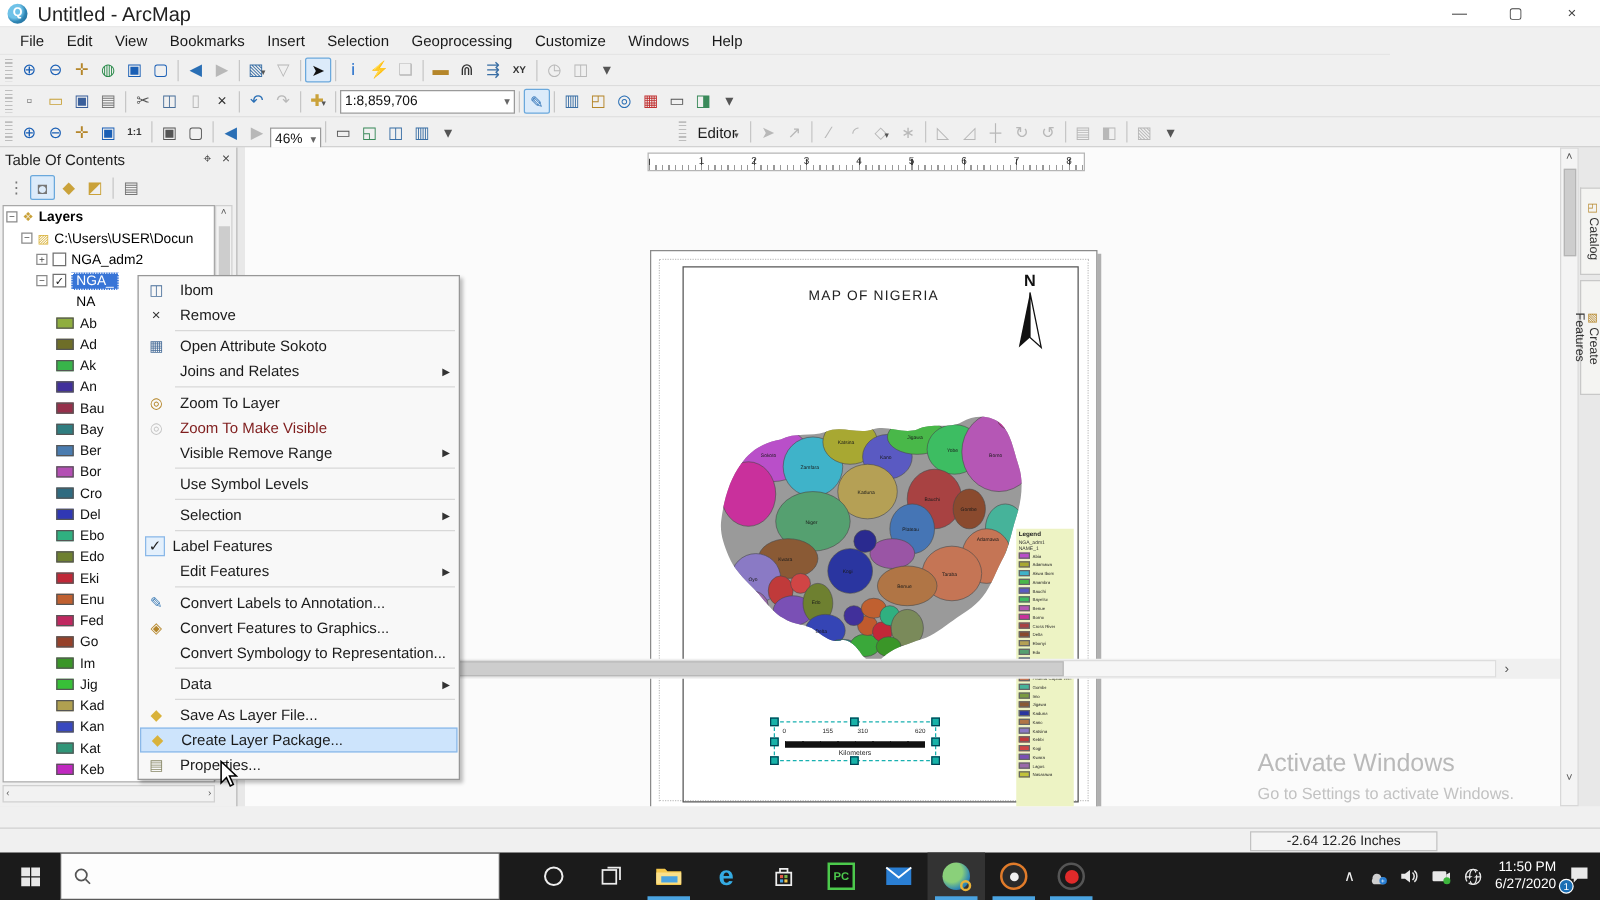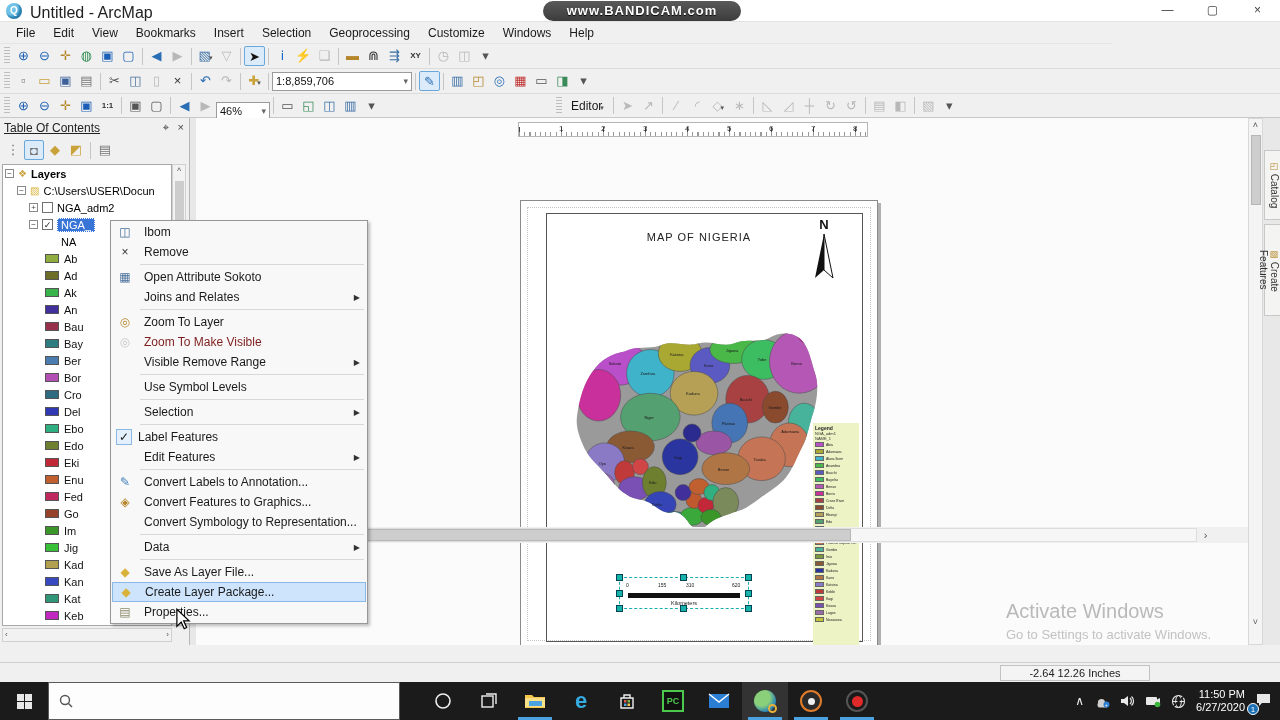--- a/index.html
+++ b/index.html
@@ -33,21 +33,21 @@
   .dda { font-size:7px; color:#555; margin-left:-2px;}
   .combo { background:#fff; border:1px solid #9a9a9a; height:19px; display:inline-flex; align-items:center; justify-content:space-between; font-size:11px; color:#111; padding:0 3px; flex:none;}
   .combo .carr { font-size:9px; color:#666; }
   .tlabel { font-size:12px; color:#1a1a1a; padding:2px 6px; flex:none;}
 
   
   #workspace { position:absolute; left:0; top:118px; width:1280px; height:527px; background:#e8e8e8; }
 
   
   #toc { position:absolute; left:0; top:0; width:190px; height:527px; background:#f0f0f0; border-right:1px solid #b5b5b5;}
-  #toc-header { height:20px; font-size:12px; color:#222; padding:3px 4px; position:relative;text-decoration:underline; }
+  #toc-header { height:20px; font-size:12px; color:#222; padding:3px 4px; position:relative; }
   #toc-header .hicon { position:absolute; top:3px; font-size:11px; color:#444; }
   #toc-tools { height:24px; display:flex; align-items:center; padding-left:3px; gap:1px; }
   #toc-tools .tbi { width:20px; color:#777; }
   #toc-tree { position:absolute; left:2px; top:46px; width:170px; height:462px; background:#fff; border:1px solid #a8a8a8; overflow:hidden; font-size:11px; }
   .trow { height:17px; display:flex; align-items:center; gap:4px; white-space:nowrap; }
   .exp { width:9px; height:9px; border:1px solid #8a8a8a; background:#fff; font-size:8px; line-height:7px; text-align:center; color:#444; flex:none;}
   .cb { width:11px; height:11px; border:1px solid #707070; background:#fff; font-size:9px; line-height:10px; text-align:center; color:#222; flex:none;}
   .sw { width:14px; height:9px; border:1px solid #555; flex:none; }
   .toc-sym { height:17px; display:flex; align-items:center; gap:5px; padding-left:42px; }
   .toc-sym .lb { font-size:11px; color:#111; }
@@ -136,21 +136,20 @@
   #clock { text-align:right; font-size:11px; color:#fff; line-height:13px;}
   .badge { position:relative; font-size:12px;}
   .badge .n { position:absolute; left:-8px; bottom:-4px; width:12px; height:12px; border-radius:50%; border:1px solid #fff; font-size:8px; text-align:center; line-height:11px; color:#fff;}
 </style>
 </head>
 <body>
 
 <div id="titlebar">
   <div id="app-icon">Q</div>
   <div id="title-text">Untitled - ArcMap</div>
-  <div id="bandicam">www.BANDICAM.com</div>
   <div id="winbtns">
       <div class="winbtn" style="right: 90px;">—</div>
       <div class="winbtn" style="right: 45px;">▢</div>
       <div class="winbtn" style="right: 0px;">×</div>
     </div>
 </div>
 
 <div id="menubar">
     <span class="menu-item">File</span>
     <span class="menu-item">Edit</span>
@@ -233,21 +232,21 @@
       <span class="tbi" style="color: rgb(26, 95, 181);">⊖</span>
       <span class="tbi" style="color: rgb(181, 134, 42);">✛</span>
       <span class="tbi" style="color: rgb(26, 95, 181);">▣</span>
       <span class="tbi txtic" style="color: rgb(51, 51, 51);">1:1</span>
       <span class="tsep"></span>
       <span class="tbi" style="color: rgb(85, 85, 85);">▣</span>
       <span class="tbi" style="color: rgb(85, 85, 85);">▢</span>
       <span class="tsep"></span>
       <span class="tbi" style="color: rgb(42, 111, 181);">◀</span>
       <span class="tbi dis">▶</span>
-      <span class="combo" style="width: 54px; margin-top: 11px;">
+      <span class="combo" style="width: 41px; margin-top: 11px;">
         <span>46%</span>
         <span class="carr">▾</span>
       </span>
       <span class="tsep"></span>
       <span class="tbi" style="color: rgb(85, 85, 85);">▭</span>
       <span class="tbi" style="color: rgb(58, 138, 90);">◱</span>
       <span class="tbi" style="color: rgb(58, 111, 165);">◫</span>
       <span class="tbi" style="color: rgb(58, 111, 165);">▥</span>
       <span class="tbi" style="color: rgb(85, 85, 85);">▾</span>
     </span>

